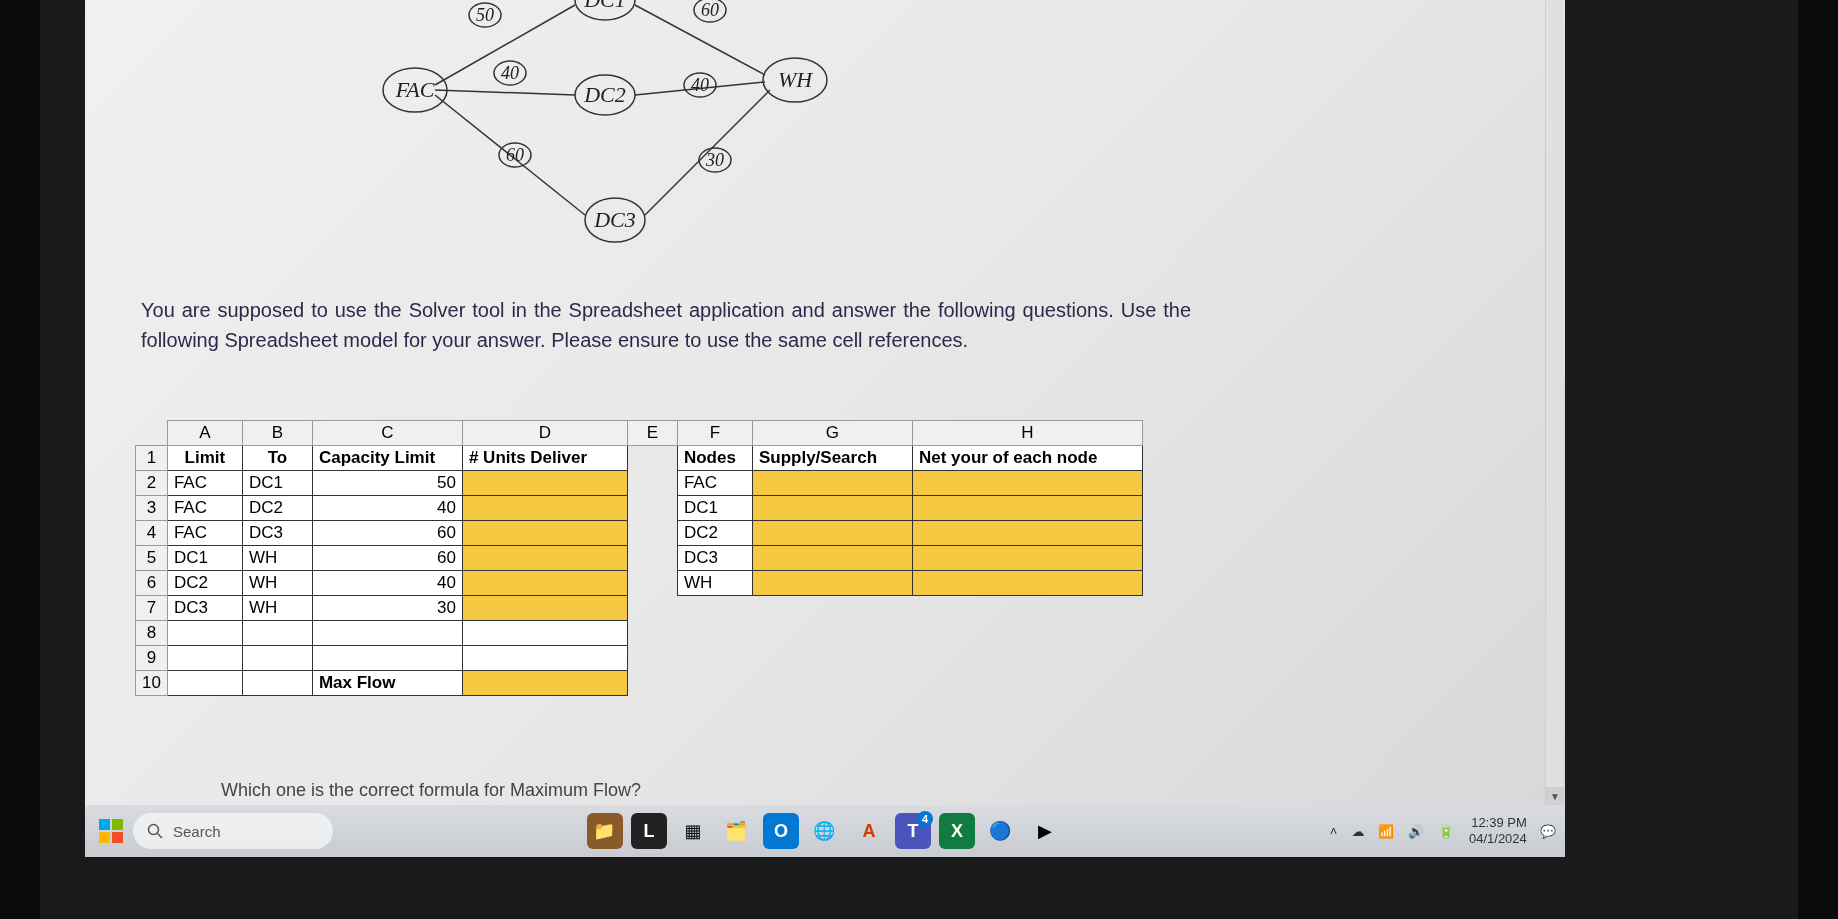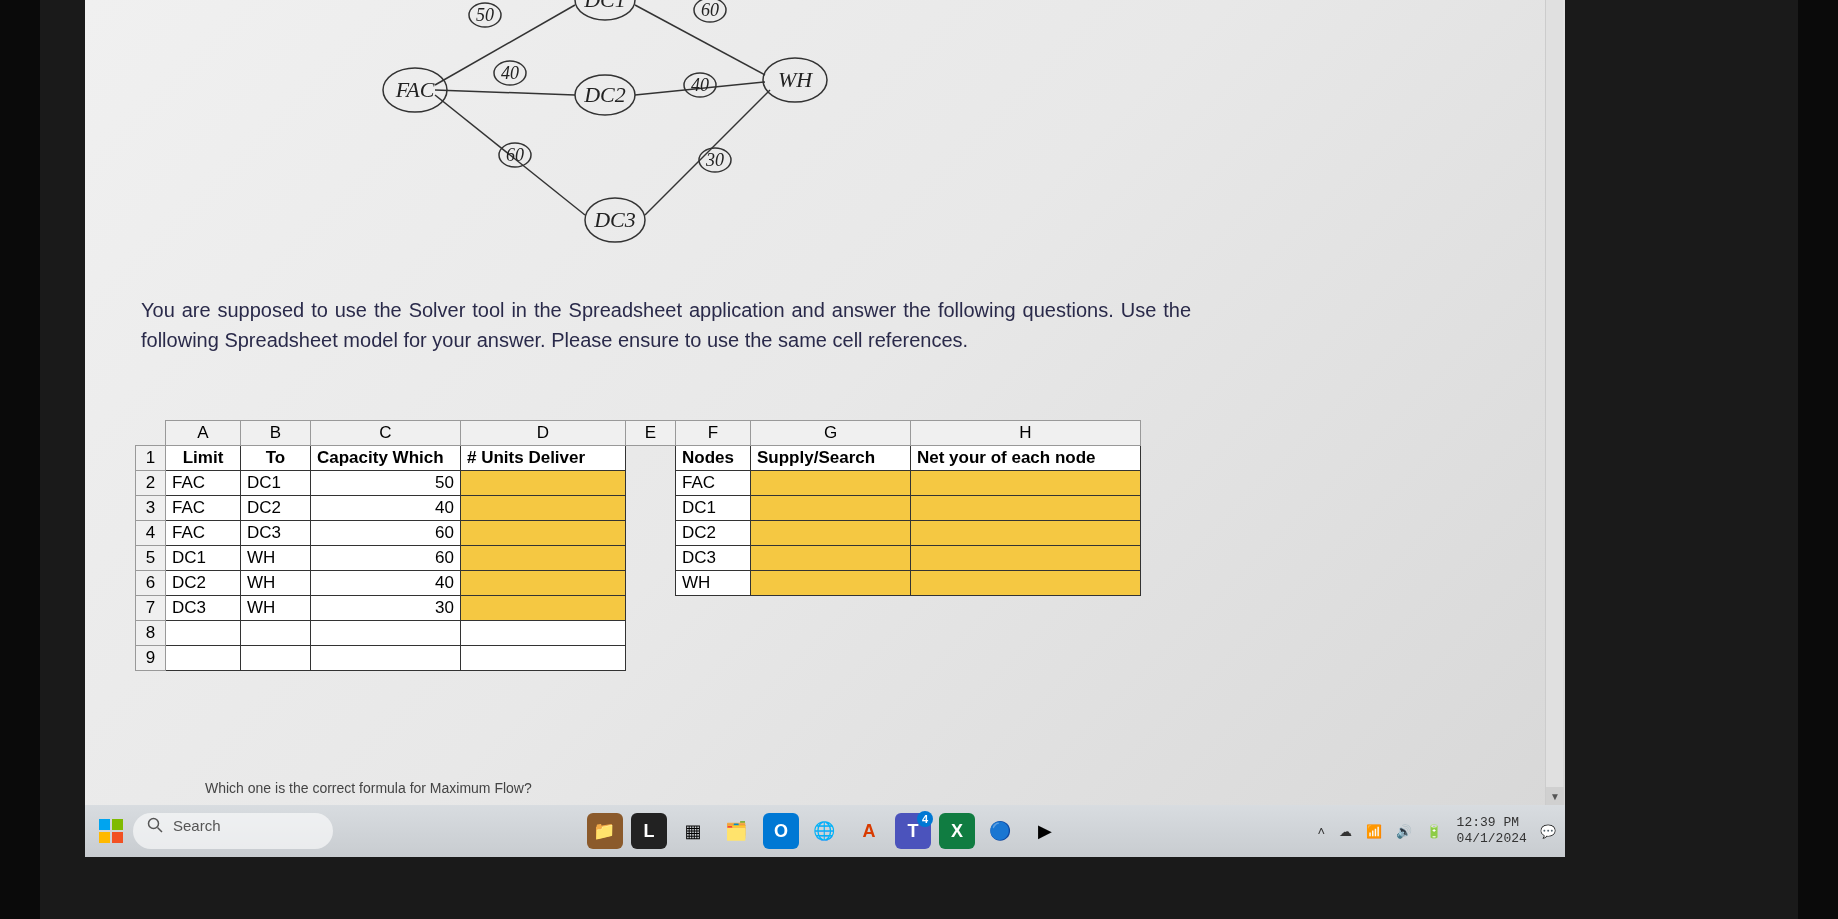--- a/index.html
+++ b/index.html
@@ -103,23 +103,23 @@
 .col-H { width: 230px; }
 .row-hdr { width: 30px; }
 .bold { font-weight: bold; }
 .center { text-align: center; }
 .right { text-align: right; }
 .yellow { background: #f5c842; }
 .no-border { border: none; background: transparent; }
 .gap-cell { border: none; background: transparent; }
 .bottom-text {
   position: absolute;
-  left: 120px;
+  left: 136px;
   top: 780px;
-  font-size: 14px;
+  font-size: 18px;
   color: #444;
 }
 .taskbar {
   position: absolute;
   left: 85px;
   bottom: 62px;
   width: 1480px;
   height: 52px;
   background: linear-gradient(180deg, #d8dce0 0%, #c8ccd0 100%);
   display: flex;
@@ -141,26 +141,26 @@
   grid-template-rows: 1fr 1fr;
   gap: 2px;
 }
 .win-logo div { background: #0078d4; }
 .win-logo div:nth-child(1) { background: #00a4ef; }
 .win-logo div:nth-child(2) { background: #7fba00; }
 .win-logo div:nth-child(3) { background: #ffb900; }
 .win-logo div:nth-child(4) { background: #f25022; }
 .search-box {
   display: flex;
-  align-items: flex-start;
+  align-items: center;
   background: rgba(255,255,255,0.6);
   border-radius: 18px;
   height: 36px;
   width: 200px;
-  padding: 4px 14px;
+  padding: 14px 14px;
   margin-right: 30px;
   color: #555;
   font-size: 15px;
 }
 .search-box svg { margin-right: 10px; }
 .task-icons {
   position: absolute;
   left: 50%;
   transform: translateX(-50%);
   display: flex;
@@ -192,21 +192,21 @@
   justify-content: center;
 }
 .systray {
   margin-left: auto;
   display: flex;
   align-items: center;
   gap: 14px;
   color: #333;
   font-size: 13px;
 }
-.clock { line-height: 1.2; font-family: Liberation Mono, monospace; }
+.clock { text-align: right; line-height: 1.2; }
 </style>
 </head>
 <body>
 
 <div class="content-area">
 
   <div class="diagram">
     <svg viewBox="0 0 700 290">
       <g stroke="#333" stroke-width="1.5" fill="none">
         <line x1="200" y1="115" x2="340" y2="35"></line>
@@ -258,21 +258,21 @@
         <td class="col-hdr col-D center">D</td>
         <td class="col-hdr col-E center">E</td>
         <td class="col-hdr col-F center">F</td>
         <td class="col-hdr col-G center">G</td>
         <td class="col-hdr col-H center">H</td>
       </tr>
       <tr>
         <td class="row-hdr">1</td>
         <td class="bold center">Limit</td>
         <td class="bold center">To</td>
-        <td class="bold">Capacity Which</td>
+        <td class="bold">Capacity Limit</td>
         <td class="bold"># Units Deliver</td>
         <td class="gap-cell"></td>
         <td class="bold">Nodes</td>
         <td class="bold">Supply/Search</td>
         <td class="bold">Net your of each node</td>
       </tr>
       <tr>
         <td class="row-hdr">2</td>
         <td>FAC</td>
         <td>DC1</td>
@@ -348,20 +348,31 @@
             <td class="gap-cell"></td>
             <td class="gap-cell"></td>
             <td class="gap-cell"></td>
       </tr>
       <tr>
         <td class="row-hdr">9</td>
         <td></td>
             <td></td>
             <td></td>
             <td></td>
+        <td class="gap-cell"></td>
+            <td class="gap-cell"></td>
+            <td class="gap-cell"></td>
+            <td class="gap-cell"></td>
+      </tr>
+      <tr>
+        <td class="row-hdr">10</td>
+        <td></td>
+            <td></td>
+        <td class="bold">Max Flow</td>
+        <td class="yellow"></td>
         <td class="gap-cell"></td>
             <td class="gap-cell"></td>
             <td class="gap-cell"></td>
             <td class="gap-cell"></td>
       </tr>
     </tbody>
       </table>
   </div>
 
   <div class="bottom-text">Which one is the correct formula for Maximum Flow?</div>

